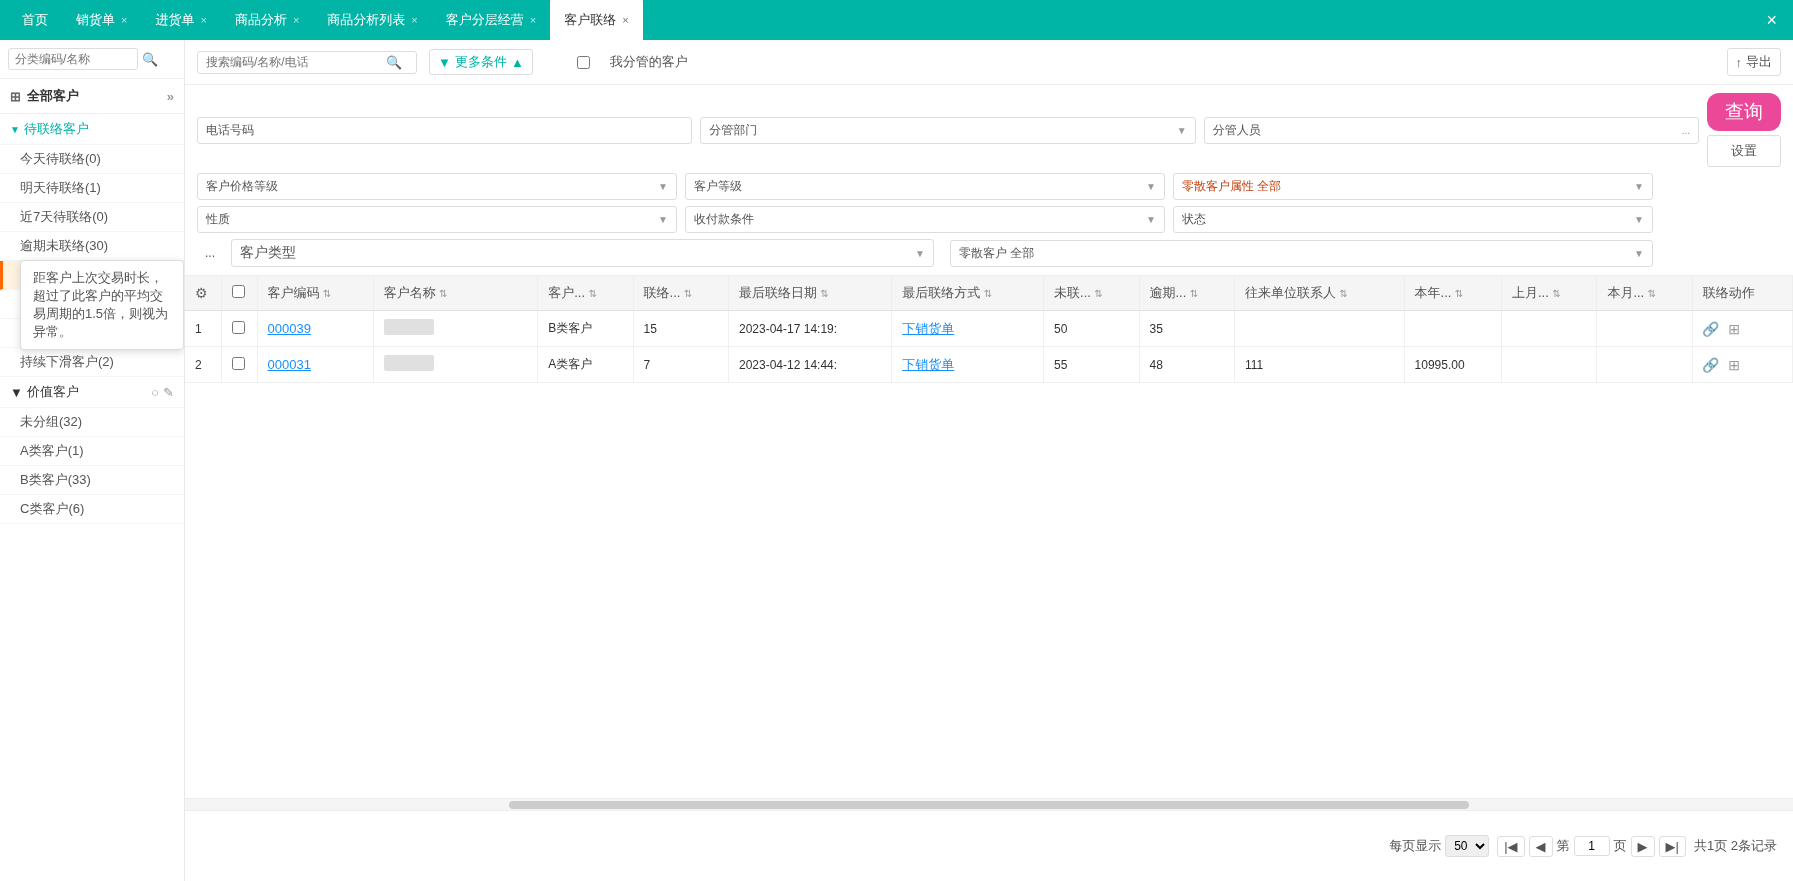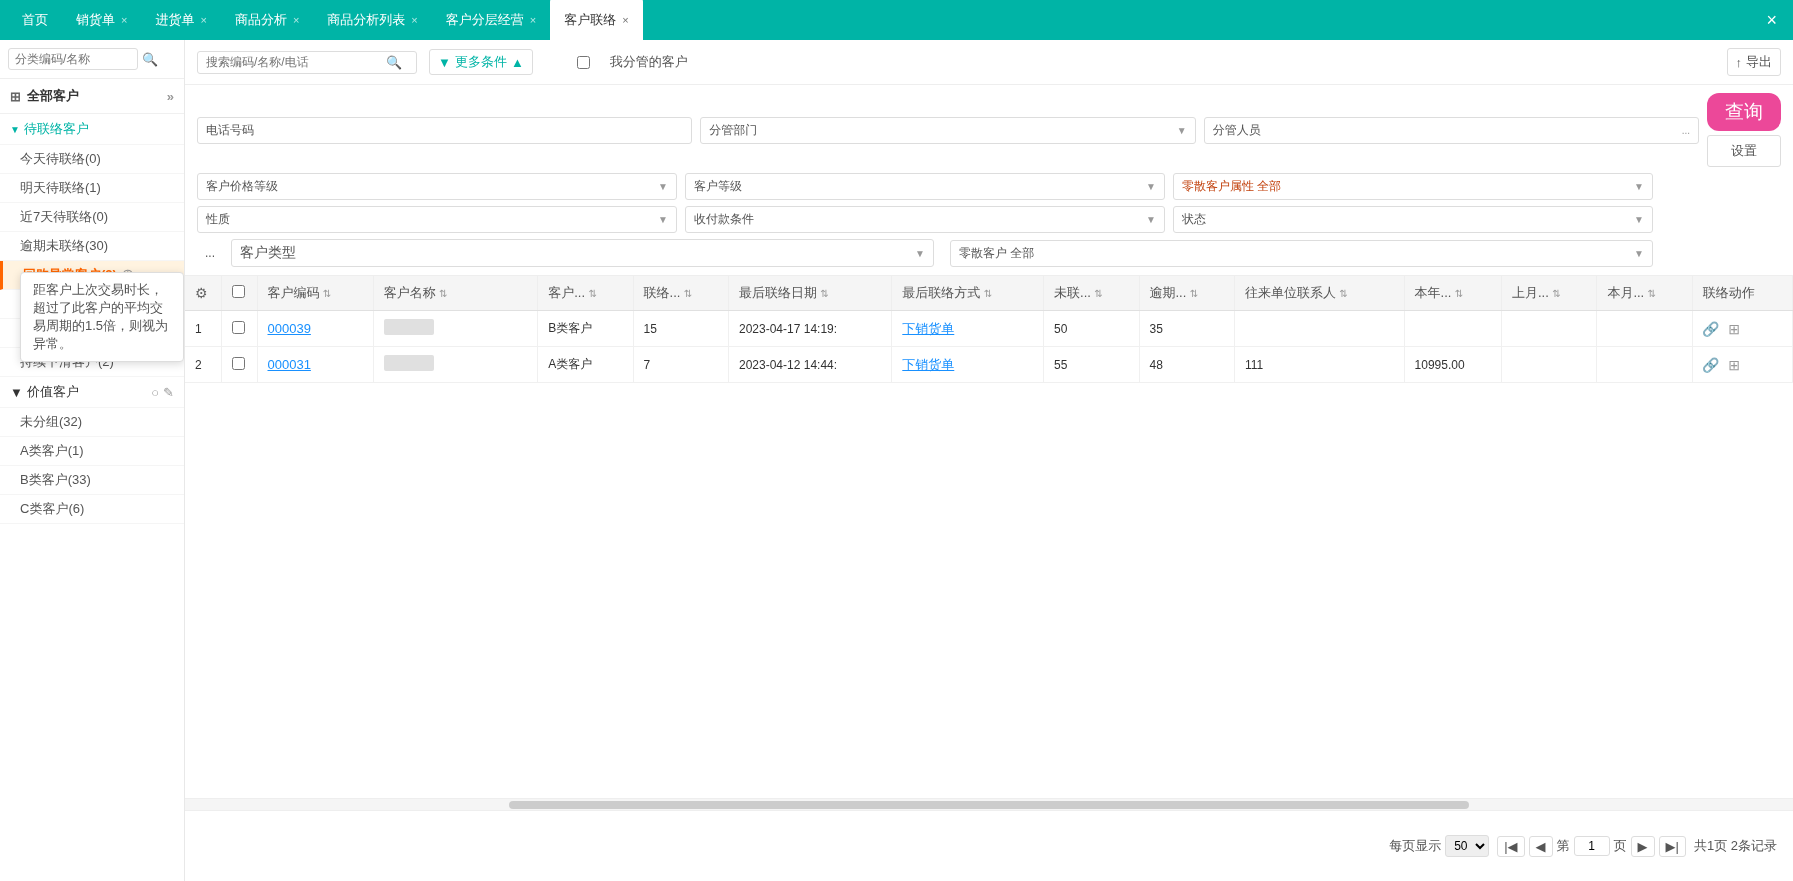--- a/index.html
+++ b/index.html
@@ -70,21 +70,21 @@
 
     .sidebar-value-group {
       display: flex; align-items: center; padding: 6px 10px;
       color: #333; font-size: 12px; cursor: pointer;
       border-bottom: 1px solid #f5f5f5; justify-content: space-between;
     }
     .sidebar-value-group .left { display: flex; align-items: center; gap: 4px; }
 
     
     .tooltip-box {
-      position: absolute; left: 20px; top: 232px;
+      position: absolute; left: 20px; top: 220px;
       background: #fff; border: 1px solid #ddd;
       padding: 8px 12px; font-size: 12px; color: #555;
       border-radius: 4px; z-index: 100; max-width: 320px;
       box-shadow: 0 2px 8px rgba(0,0,0,0.15);
     }
 
     
     .content {
       flex: 1; display: flex; flex-direction: column; overflow: hidden;
     }

